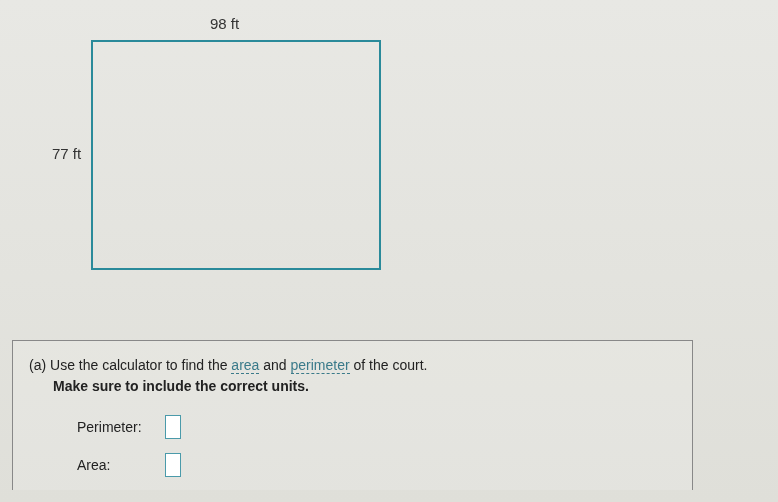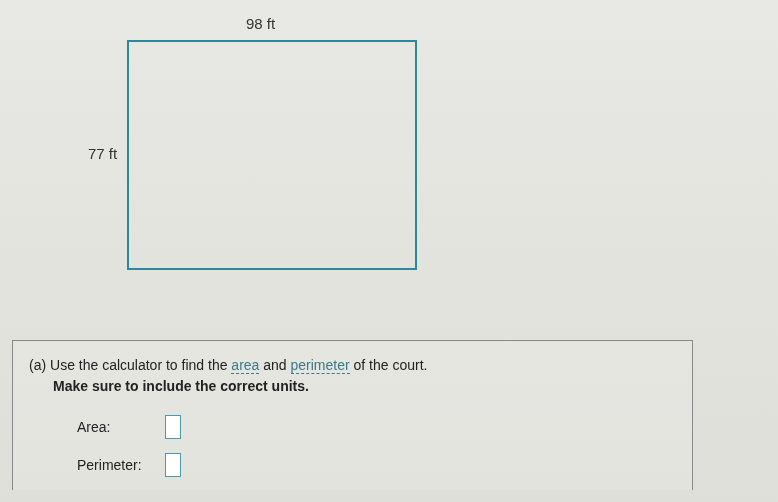--- a/index.html
+++ b/index.html
@@ -15,21 +15,20 @@
       font-size: 14px;
       color: #222;
       position: relative;
     }
     .diagram-area {
       position: absolute;
       top: 15px;
       left: 35px;
       width: 400px;
       height: 280px;
-      margin-left: 36px;
     }
     .width-label {
       position: absolute;
       top: 0;
       left: 175px;
       font-size: 15px;
       color: #333;
     }
     .height-label {
       position: absolute;
@@ -110,21 +109,21 @@
 </div>
 
 <div class="question-box">
   <div>
     <span class="question-label">(a)</span><span class="question-text"> Use the calculator to find the </span><span class="term-link">area</span><span class="question-text"> and </span><span class="term-link">perimeter</span><span class="question-text"> of the court.</span>
     <span class="question-text-line2">Make sure to include the correct units.</span>
   </div>
 
   <div class="answer-rows">
     <div class="answer-row">
-      <span class="answer-label">Area:</span>
+      <span class="answer-label">Perimeter:</span>
       <input type="text" class="answer-input" value="" style="">
     </div>
     <div class="answer-row">
-      <span class="answer-label">Perimeter:</span>
+      <span class="answer-label">Area:</span>
       <input type="text" class="answer-input" value="" style="">
     </div>
   </div>
 </div>
 
 </body></html>

